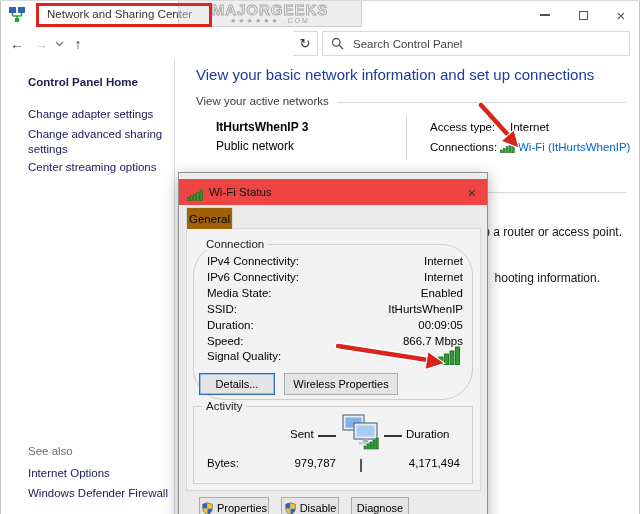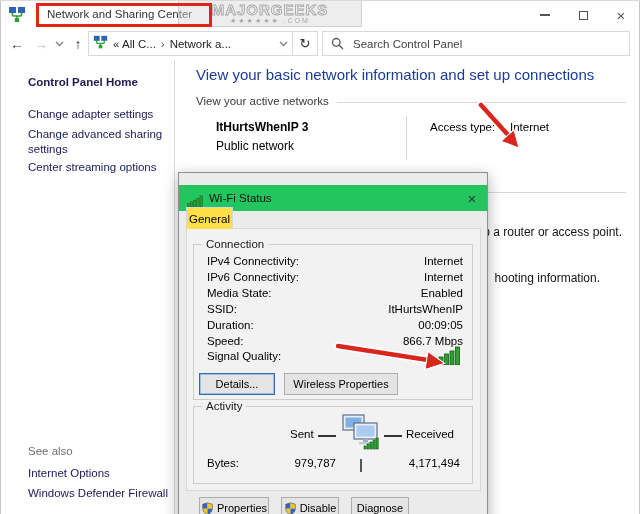--- a/index.html
+++ b/index.html
@@ -73,31 +73,31 @@
   .row-access{top:121px;} .row-conn{top:141px;}
   .conn-link{color:#0066cc;cursor:pointer;margin-left:3px;}
   .divider2{position:absolute;left:196px;top:192px;width:430px;height:1px;background:#d8d8d8;z-index:1;}
   .partial{position:absolute;font-size:12px;color:#141414;white-space:nowrap;z-index:1;}
   .partial-1{right:18px;top:225px;}
   .partial-2{right:40px;top:271px;}
 
   
   .dialog{position:absolute;left:178px;top:172px;width:310px;height:352px;background:#ebebeb;
     border:1px solid #8f8f8f;box-shadow:0 4px 14px rgba(0,0,0,0.32);z-index:10;}
-  .dlg-titlebar{position:absolute;left:0;top:12px;width:100%;height:26px;background:#22c55e;text-align:right;}
+  .dlg-titlebar{position:absolute;left:0;top:6px;width:100%;height:26px;background:#ef4444;text-align:right;}
   .dlg-icon{position:absolute;left:8px;top:8px;}
   .dlg-title{position:absolute;left:30px;top:7px;font-size:11.5px;color:#111;}
   .dlg-close{position:absolute;right:0;top:0;width:30px;height:26px;display:flex;align-items:center;justify-content:center;
     font-size:15px;color:#333;}
-  .dlg-tab{position:absolute;left:7px;top:34px;width:47px;height:22px;background:#fde047;
+  .dlg-tab{position:absolute;left:7px;top:34px;width:47px;height:22px;background:#a16207;
     border:1px solid #d8d8d8;border-bottom:none;z-index:3;font-size:11.5px;display:flex;align-items:center;justify-content:center;}
   .dlg-page{position:absolute;left:7px;top:55px;width:295px;height:263px;background:#f2f2f2;border:1px solid #d8d8d8;z-index:2;}
   .groupbox{position:absolute;border:1px solid #cdcdcd;z-index:4;}
   .gb-label{position:absolute;top:-7px;left:8px;background:#f2f2f2;padding:0 4px;font-size:11.5px;color:#1a1a1a;}
-  .gb-conn{left:14px;top:71px;width:280px;height:156px;}
+  .gb-conn{left:14px;top:71px;width:280px;height:156px;border-radius:31px;}
   .gb-act{left:14px;top:233px;width:280px;height:78px;}
   .conn-rows{position:absolute;left:13px;right:9px;top:9px;}
   .crow{display:flex;justify-content:space-between;font-size:11.5px;line-height:15.9px;}
   .sig-label{position:absolute;left:13px;top:105px;font-size:11.5px;}
   .sig-bars{position:absolute;right:11px;top:101px;}
   .btn{position:absolute;background:#e4e4e4;border:1px solid #adadad;font-size:11px;font-family:inherit;
     display:flex;align-items:center;justify-content:center;gap:3px;color:#000;padding:0;}
   .btn-details{left:5px;top:128px;width:76px;height:22px;border:1px solid #2d6cb4;box-shadow:inset 0 0 0 1px #9cbfe2;}
   .btn-wireless{left:90px;top:128px;width:114px;height:22px;}
   .act-item{position:absolute;font-size:11.5px;white-space:nowrap;}
@@ -159,37 +159,20 @@
       </div>
     <div class="navglyph nav-chev">
       <svg width="9" height="6" viewBox="0 0 9 6">
           <polyline points="1,1 4.5,4.5 8,1" fill="none" stroke="#808080" stroke-width="1.3"></polyline>
         </svg>
     </div>
     <div class="navglyph nav-up">
         <span>↑</span>
       </div>
 
-    <div class="addressbox">
-      <span>
-        <svg width="15" height="15" viewBox="0 0 18 18">
-          <rect x="1" y="1" width="7" height="6" fill="#2d64b4"></rect>
-          <rect x="10" y="1" width="7" height="6" fill="#2d64b4"></rect>
-          <path d="M4.5 7 V10 M13.5 7 V10 M4.5 10 H13.5 M9 10 V12" stroke="#2f9e33" stroke-width="1.5" fill="none"></path>
-          <rect x="6.8" y="12" width="4.4" height="4" fill="#2f9e33"></rect>
-        </svg>
-      </span>
-      <span class="crumb">« All C...</span>
-      <span class="sep">›</span>
-      <span class="crumb" style="margin-left:0;">Network a...</span>
-      <span class="spacer"></span>
-      <svg width="9" height="6" viewBox="0 0 9 6">
-          <polyline points="1,1 4.5,4.5 8,1" fill="none" stroke="#808080" stroke-width="1.3"></polyline>
-        </svg>
-    </div>
     <div class="refreshbox">
         <span>↻</span>
       </div>
 
     <div class="searchbox">
       <svg width="13" height="13" viewBox="0 0 13 13">
         <circle cx="5.3" cy="5.3" r="3.8" fill="none" stroke="#555" stroke-width="1.3"></circle>
         <line x1="8.3" y1="8.3" x2="12" y2="12" stroke="#555" stroke-width="1.3"></line>
       </svg>
       <input type="text" placeholder="Search Control Panel" style="">
@@ -209,20 +192,33 @@
   <div class="section-row">
     <span class="section-label">View your active networks</span>
     <span class="section-line"></span>
   </div>
   <div class="net-name">ItHurtsWhenIP 3</div>
   <div class="net-type">Public network</div>
   <div class="col-divider"></div>
   <div class="info-row row-access">
     <span class="lbl">Access type:</span>
     <span>Internet</span>
+  </div>
+  <div class="info-row row-conn">
+    <span class="lbl" style="width:70px;">Connections:</span>
+    <svg width="15" height="11" viewBox="0 0 27 19">
+      <g fill="#2f9e33" stroke="#135c17" stroke-width="0.8">
+        <rect x="0" y="14" width="4" height="5"></rect>
+          <rect x="5.5" y="11" width="4" height="8"></rect>
+        <rect x="11" y="8" width="4" height="11"></rect>
+          <rect x="16.5" y="5" width="4" height="14"></rect>
+        <rect x="22" y="1" width="4" height="18"></rect>
+      </g>
+    </svg>
+    <span class="conn-link">Wi-Fi (ItHurtsWhenIP)</span>
   </div>
   <div class="divider2"></div>
   <div class="partial partial-1">t up a router or access point.</div>
   <div class="partial partial-2">hooting information.</div>
 
   <div class="dialog">
     <div class="dlg-titlebar">
       <span class="dlg-icon">
         <svg width="16" height="12" viewBox="0 0 27 19">
           <g fill="#2f9e33" stroke="#135c17" stroke-width="0.8">
@@ -305,21 +301,21 @@
           <g fill="#2f9e33" stroke="#135c17" stroke-width="0.6">
             <rect x="24" y="34" width="2.2" height="3"></rect>
               <rect x="27" y="32" width="2.2" height="5"></rect>
             <rect x="30" y="30" width="2.2" height="7"></rect>
               <rect x="33" y="28" width="2.2" height="9"></rect>
             <rect x="36" y="26" width="2.2" height="11"></rect>
           </g>
         </svg>
       </span>
       <span class="a-dash a-dash2"></span>
-      <span class="act-item a-received">Received</span>
+      <span class="act-item a-received">Duration</span>
       <span class="act-item a-bytes">Bytes:</span>
       <span class="act-item a-sentv">979,787</span>
       <span class="a-tick"></span>
       <span class="act-item a-recv">4,171,494</span>
     </div>
 
     <button class="btn btn-props">
       <svg width="13" height="13" viewBox="0 0 16 16">
         <clipPath id="sh1">
             <path d="M8 1 L14 2.8 V7.5 C14 11.8 11.2 14.4 8 15.4 C4.8 14.4 2 11.8 2 7.5 V2.8 Z"></path>

